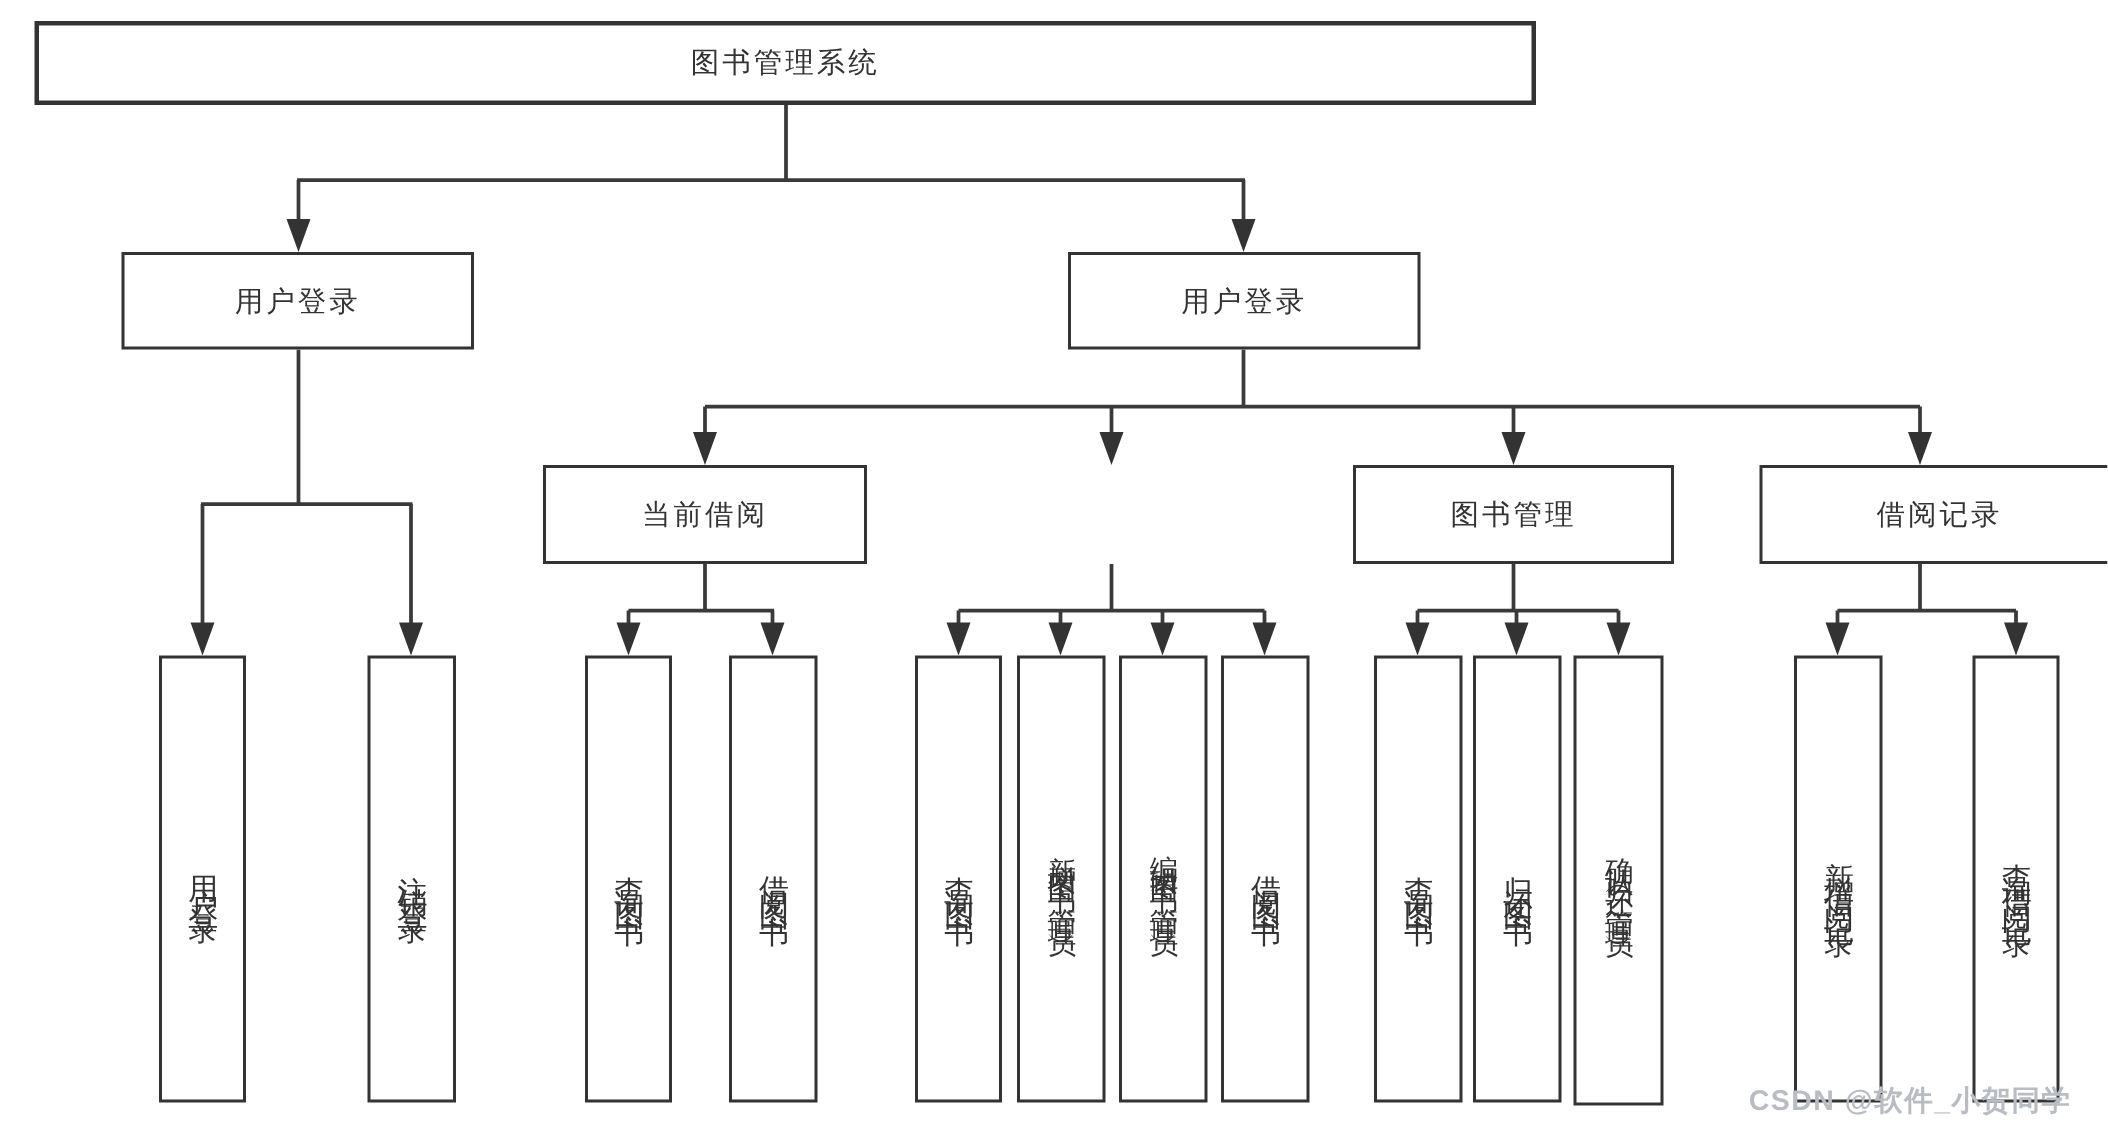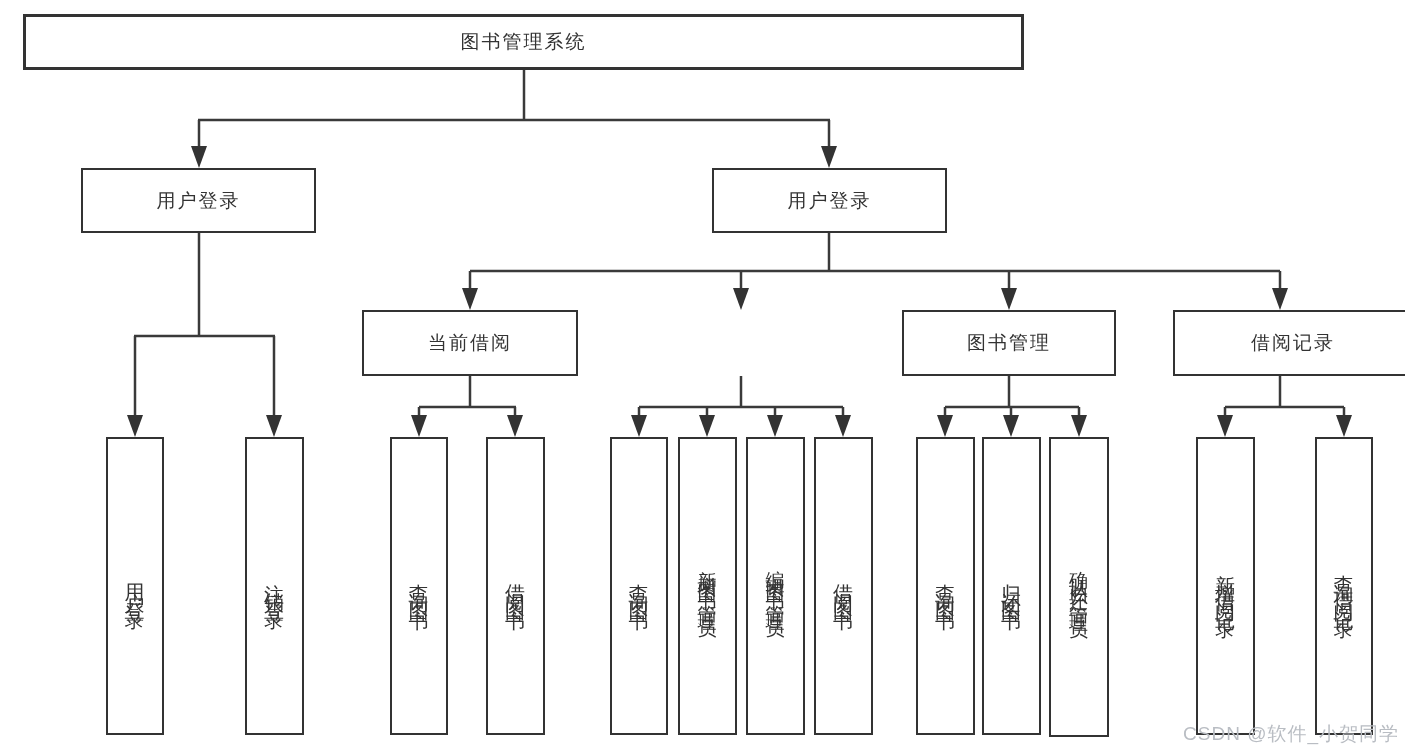--- a/index.html
+++ b/index.html
@@ -32,26 +32,27 @@
     text-orientation:mixed;
     font-size:20px;
     line-height:1;
     letter-spacing:9px;
     color:#333333;
   }
   .vtext.long{letter-spacing:7px;font-size:19px;}
   .watermark{
     position:absolute;
     top:721px;
-    right:6px;
+    right:24px;
     font-size:19px;
     letter-spacing:1px;
     color:#b9bdc3;
     white-space:nowrap;
     z-index:5;
+    font-weight:bold;
   }
 </style>
 </head>
 <body>
 
 <div id="canvas">
 
   <svg id="connectors" viewBox="0 0 1405 747" xmlns="http://www.w3.org/2000/svg">
     <g stroke="#3a3a3a" stroke-width="2.5" fill="none">
 

